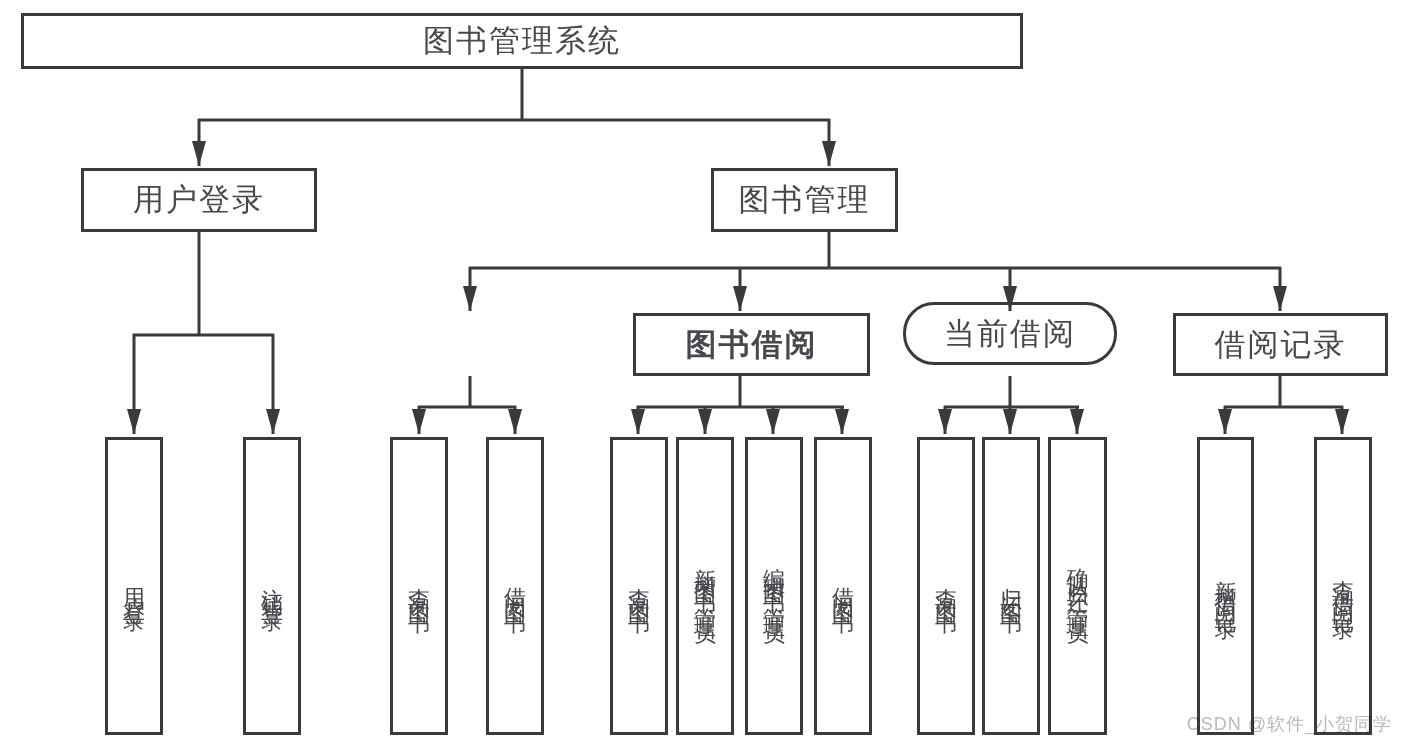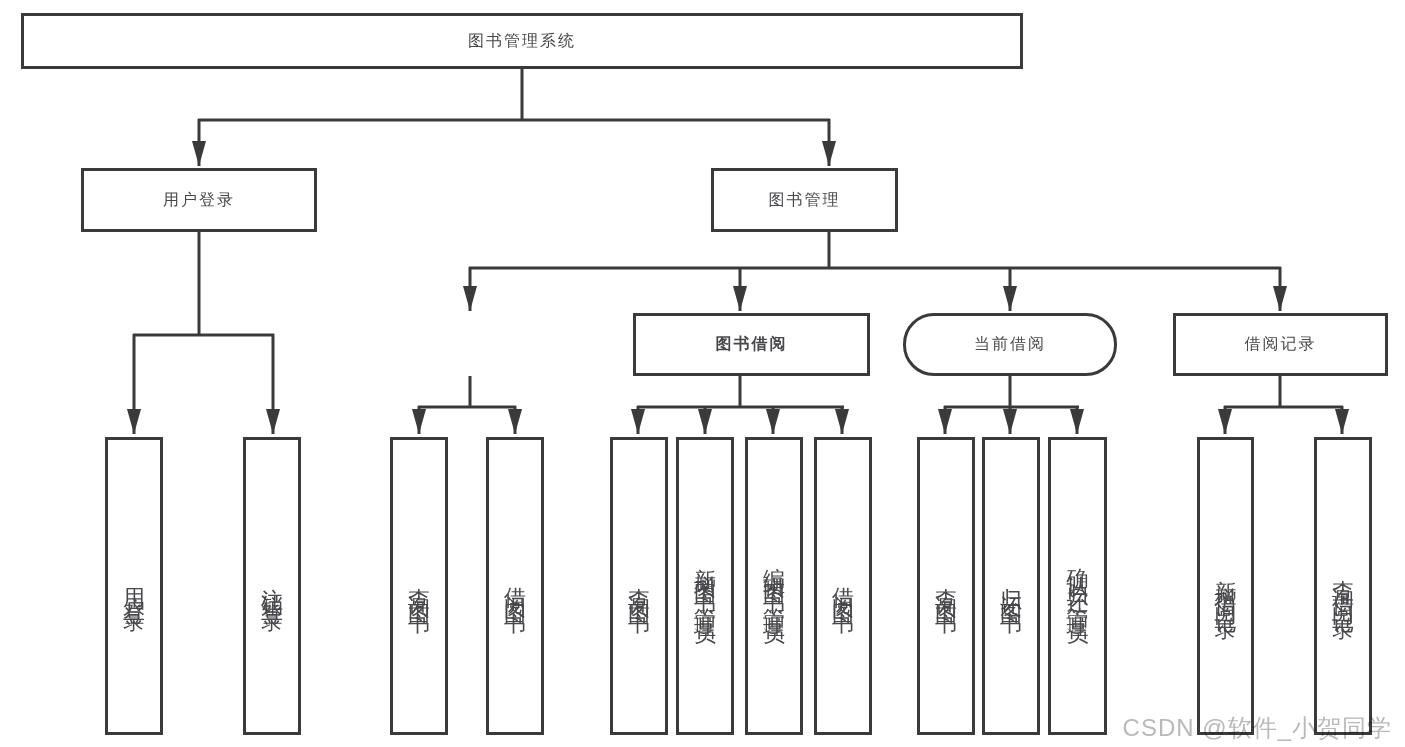--- a/index.html
+++ b/index.html
@@ -22,21 +22,21 @@
     position:absolute;
     background:#fff;
     border:3px solid var(--line);
     color:var(--text);
     display:flex;
     align-items:center;
     justify-content:center;
     z-index:2;
   }
   .box.h{
-    font-size:16px;
+    font-size:31px;
     letter-spacing:2px;
     white-space:nowrap;
   }
   .box.v{
     top:437px;
     height:298px;
     writing-mode:vertical-rl;
     text-orientation:mixed;
     font-size:22px;
     letter-spacing:8px;
@@ -47,21 +47,21 @@
     left:0;top:0;
     width:1405px;height:747px;
     z-index:3;
     pointer-events:none;
   }
   #connectors line{stroke:var(--line);stroke-width:3;}
   #watermark{
     position:absolute;
     top:712px;
     right:13px;
-    font-size:24px;
+    font-size:18px;
     letter-spacing:1px;
     color:var(--watermark);
     z-index:6;
     mix-blend-mode:multiply;
     white-space:nowrap;
   }
 </style>
 </head>
 <body>
 
@@ -114,21 +114,21 @@
     <line x1="1225" y1="406" x2="1225" y2="434" marker-end="url(#arrow)"></line>
     <line x1="1342" y1="406" x2="1342" y2="434" marker-end="url(#arrow)"></line>
   </svg>
 
   <div class="box h" style="left:21px;top:13px;width:1002px;height:56px;">图书管理系统</div>
 
   <div class="box h" style="left:81px;top:168px;width:236px;height:64px;">用户登录</div>
   <div class="box h" style="left:711px;top:168px;width:187px;height:64px;">图书管理</div>
 
   <div class="box h" style="left:633px;top:313px;width:237px;height:63px;font-weight:bold;">图书借阅</div>
-  <div class="box h" style="left:903px;top:313px;width:214px;height:63px;border-radius:31px;">当前借阅</div>
+  <div class="box h" style="left:903px;top:302px;width:214px;height:63px;border-radius:31px;">当前借阅</div>
   <div class="box h" style="left:1173px;top:313px;width:215px;height:63px;">借阅记录</div>
 
   <div class="box v" style="left:105px;width:58px;">用户登录</div>
   <div class="box v" style="left:243px;width:58px;">注销登录</div>
 
   <div class="box v" style="left:390px;width:58px;">查询图书</div>
   <div class="box v" style="left:486px;width:58px;">借阅图书</div>
 
   <div class="box v" style="left:610px;width:58px;">查询图书</div>
   <div class="box v" style="left:676px;width:58px;">新增图书（管理员）</div>

